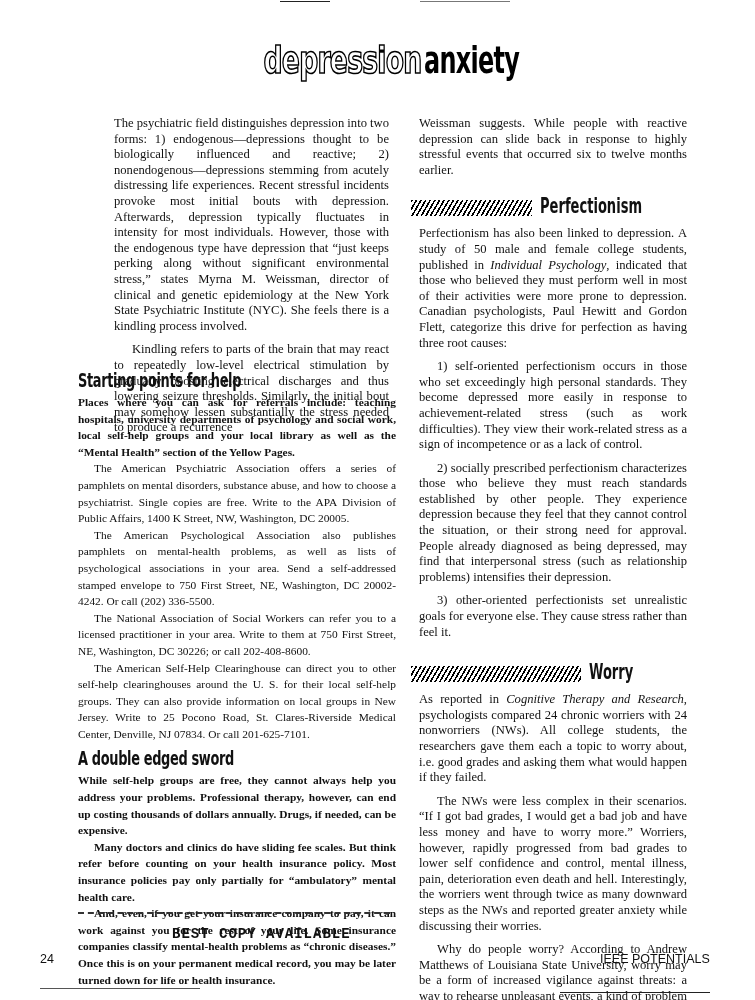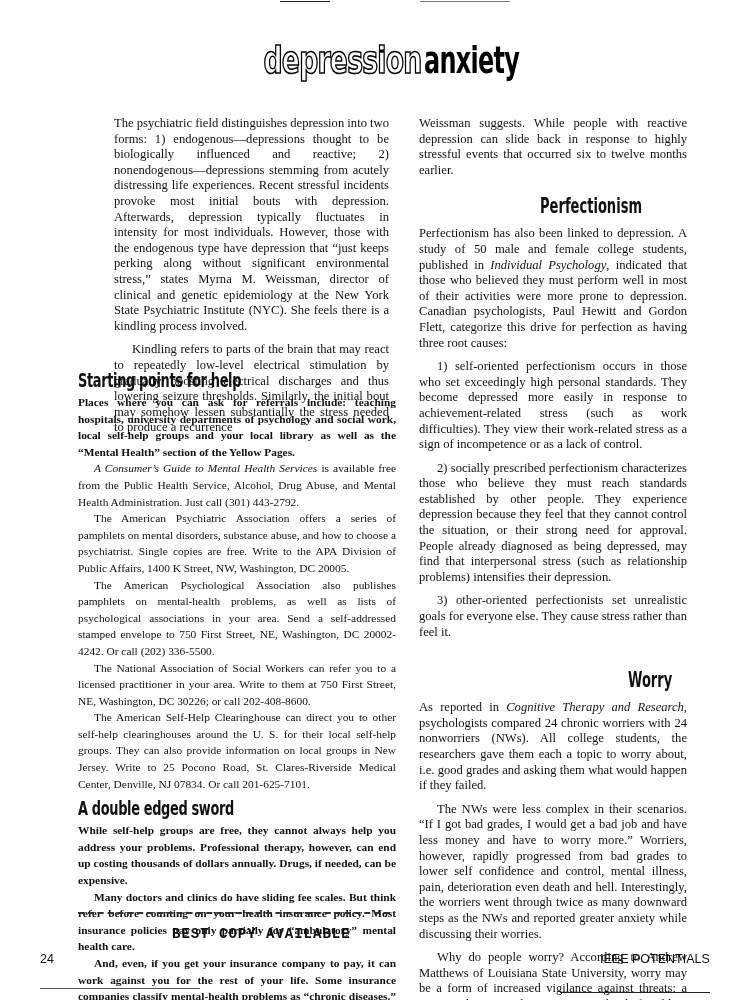--- a/index.html
+++ b/index.html
@@ -10,21 +10,21 @@
   .col { position: absolute; font-size: 12.6px; line-height: 15.6px; text-align: justify; }
   .col p { margin: 8px; }
   .col p.ind { text-indent: 18px; }
   .left { left: 106px; top: 108px; width: 291px; }
   .right { left: 411px; top: 108px; width: 284px; }
   .sidebar { position: absolute; left: 78px; top: 368px; width: 318px; font-size: 11.4px; line-height: 16.6px; text-align: justify; font-weight: bold; }
   .sidebar p { margin: 0; }
   .sidebar p.ind { text-indent: 16px; }
   .sidebar .light { font-weight: normal; }
   .sb-head { font-family: "DejaVu Sans Condensed", "DejaVu Sans", sans-serif; font-weight: bold; font-size: 20px; line-height: 24px; transform: scaleX(0.72); transform-origin: left center; white-space: nowrap; margin: 0 0 2px 0; letter-spacing: -0.5px; }
-  .sec-head { display: flex; align-items: flex-end; height: 26px; margin: 14px 0 0 0; flex-direction: column; }
+  .sec-head { display: flex; align-items: flex-end; height: 26px; margin: 14px 0 0 0; }
   .hatch { width: 170px; height: 16px; margin-bottom: 2px; background: repeating-linear-gradient(120deg, #000 0 1.6px, #fff 1.6px 4px); }
   .sec-title { font-family: "DejaVu Sans Condensed", "DejaVu Sans", sans-serif; font-weight: bold; font-size: 22px; line-height: 24px; transform: scaleX(0.66); transform-origin: left bottom; margin-left: 8px; white-space: nowrap; }
   .rule { position: absolute; left: 78px; top: 912px; width: 312px; height: 0; border-top: 2px dashed #333; }
   .best { position: absolute; left: 172px; top: 926px; font-family: "Liberation Mono", monospace; font-weight: bold; font-size: 14px; letter-spacing: 1px; text-align: center; }
   .pnum { position: absolute; left: 40px; top: 952px; font-family: "Liberation Sans", sans-serif; font-size: 12.5px; }
   .pub { position: absolute; left: 600px; top: 952px; font-family: "Liberation Sans", sans-serif; font-size: 12.5px; }
   .scan { position: absolute; height: 1px; background: #222; }
   i { font-style: italic; }
 </style>
 </head>
@@ -36,21 +36,20 @@
 </div>
 
 <div class="col left">
   <p>The psychiatric field distinguishes depression into two forms: 1) endogenous—depressions thought to be biologically influenced and reactive; 2) nonendogenous—depressions stemming from acutely distressing life experiences. Recent stressful incidents provoke most initial bouts with depression. Afterwards, depression typically fluctuates in intensity for most individuals. However, those with the endogenous type have depression that “just keeps perking along without significant environmental stress,” states Myrna M. Weissman, director of clinical and genetic epidemiology at the New York State Psychiatric Institute (NYC). She feels there is a kindling process involved.</p>
   <p class="ind">Kindling refers to parts of the brain that may react to repeatedly low-level electrical stimulation by gradually boosting electrical discharges and thus lowering seizure thresholds. Similarly, the initial bout may somehow lessen substantially the stress needed to produce a recurrence</p>
 </div>
 
 <div class="sidebar">
   <div class="sb-head">Starting points for help</div>
   <p>Places where you can ask for referrals include: teaching hospitals, university departments of psychology and social work, local self-help groups and your local library as well as the “Mental Health” section of the Yellow Pages.</p>
-  <p class="ind light"><i>A Consumer’s Guide to Mental Health Services</i> <span>is available free from the Public Health Service, Alcohol, Drug Abuse, and Mental Health Administration. Just call (301) 443-2792.</span></p>
   <p class="ind light">The American Psychiatric Association offers a series of pamphlets on mental disorders, substance abuse, and how to choose a psychiatrist. Single copies are free. Write to the APA Division of Public Affairs, 1400 K Street, NW, Washington, DC 20005.</p>
   <p class="ind light">The American Psychological Association also publishes pamphlets on mental-health problems, as well as lists of psychological associations in your area. Send a self-addressed stamped envelope to 750 First Street, NE, Washington, DC 20002-4242. Or call (202) 336-5500.</p>
   <p class="ind light">The National Association of Social Workers can refer you to a licensed practitioner in your area. Write to them at 750 First Street, NE, Washington, DC 30226; or call 202-408-8600.</p>
   <p class="ind light">The American Self-Help Clearinghouse can direct you to other self-help clearinghouses around the U. S. for their local self-help groups.  They can also provide information on local groups in New Jersey. Write to 25 Pocono Road, St. Clares-Riverside Medical Center, Denville, NJ 07834. Or call 201-625-7101.</p>
   <div class="sb-head" style="margin-top:4px">A double edged sword</div>
   <p>While self-help groups are free, they cannot always help you address your problems. Professional therapy, however, can end up costing thousands of dollars annually. Drugs, if needed, can be expensive.</p>
   <p class="ind">Many doctors and clinics do have sliding fee scales. But think refer before counting on your health insurance policy. Most insurance policies pay only partially for “ambulatory” mental health care.</p>
   <p class="ind">And, even, if you get your insurance company to pay, it can work against you for the rest of your life. Some insurance companies classify mental-health problems as “chronic diseases.” Once this is on your permanent medical record, you may be later turned down for life or health insurance.</p>
 </div>
 
@@ -59,21 +58,21 @@
 
   <div class="sec-head">
     <div class="hatch"></div>
     <div class="sec-title">Perfectionism</div>
   </div>
   <p><span>Perfectionism has also been linked to depression. A study of 50 male and female college students, published in </span><i>Individual Psychology</i><span>, indicated that those who believed they must perform well in most of their activities were more prone to depression. Canadian psychologists, Paul Hewitt and Gordon Flett, categorize this drive for perfection as having three root causes:</span></p>
   <p class="ind">1) self-oriented perfectionism occurs in those who set exceedingly high personal standards. They become depressed more easily in response to achievement-related stress (such as work difficulties). They view their work-related stress as a sign of incompetence or as a lack of control.</p>
   <p class="ind">2) socially prescribed perfectionism characterizes those who believe they must reach standards established by other people. They experience depression because they feel that they cannot control the situation, or their strong need for approval. People already diagnosed as being depressed, may find that interpersonal stress (such as relationship problems) intensifies their depression.</p>
   <p class="ind">3) other-oriented perfectionists set unrealistic goals for everyone else. They cause stress rather than feel it.</p>
 
-  <div class="sec-head" style="margin-top:26px">
+  <div class="sec-head" style="margin-top:18px">
     <div class="hatch"></div>
     <div class="sec-title">Worry</div>
   </div>
   <p><span>As reported in </span><i>Cognitive Therapy and Research</i><span>, psychologists compared 24 chronic worriers with 24 nonworriers (NWs). All college students, the researchers gave them each a topic to worry about, i.e. good grades and asking them what would happen if they failed.</span></p>
   <p class="ind">The NWs were less complex in their scenarios. “If I got bad grades, I would get a bad job and have less money and have to worry more.” Worriers, however, rapidly progressed from bad grades to lower self confidence and control, mental illness, pain, deterioration even death and hell. Interestingly, the worriers went through twice as many downward steps as the NWs and reported greater anxiety while discussing their worries.</p>
   <p class="ind">Why do people worry? According to Andrew Matthews of Louisiana State University, worry may be a form of increased vigilance against threats: a way to rehearse unpleasant events, a kind of problem solving. This can be useful. Knowing what to do when an emergency occurs is not a bad thing.</p>
   <p class="ind">However, chronic worriers may find it hard to control this tendency and take what could happen to the extreme. Unrealistic expectations result in anxiety and poor preparedness as well. Psychologists suggest that compulsive worriers schedule a half hour a day for worrying. During your worry time, you should try to separate what might actually happen from the scenario whose odds are highly unlikely to occur. The key is to move from fruitless worrying to constructive problem-solving.</p>
 </div>
 
 <div class="rule"></div>

